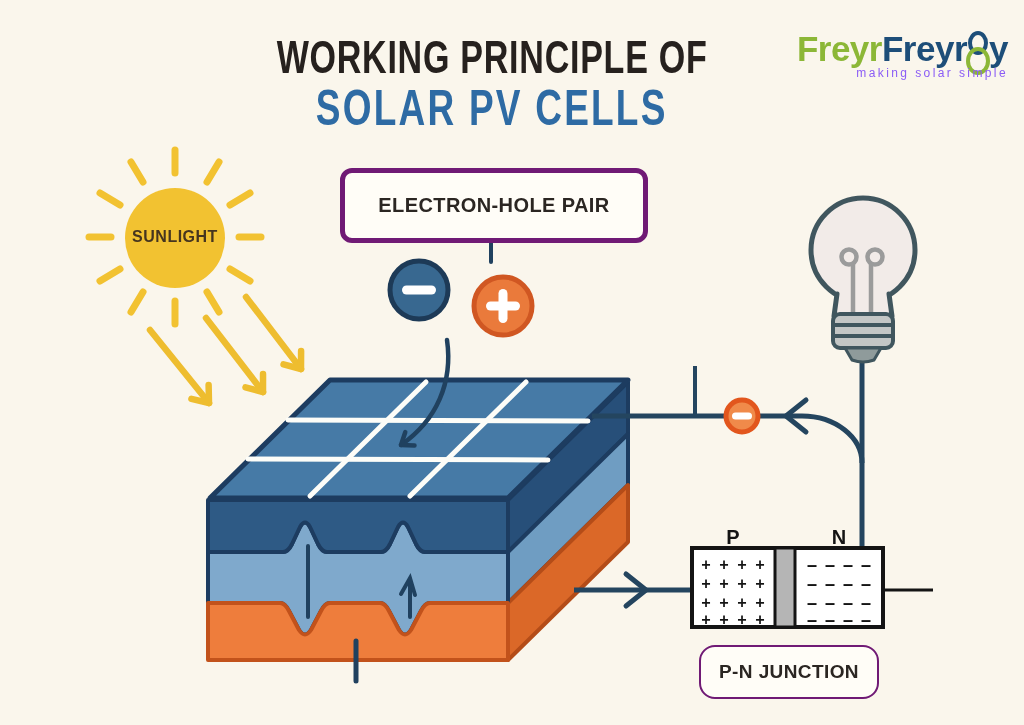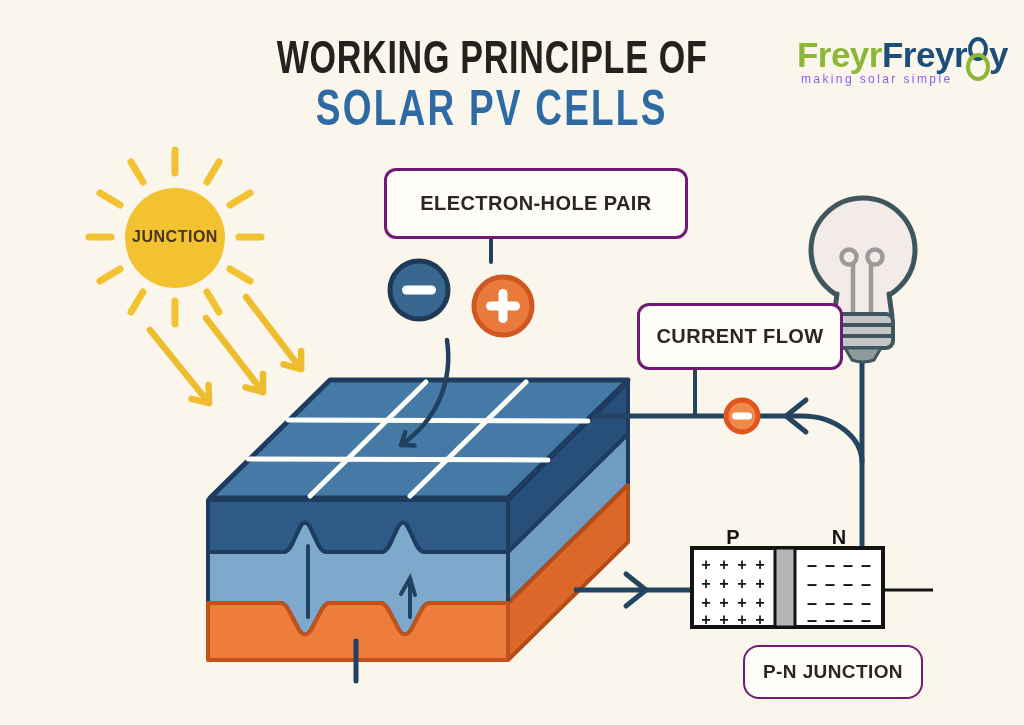--- a/index.html
+++ b/index.html
@@ -9,35 +9,35 @@
   #art{position:absolute;left:0;top:0;}
 
   
   .title{position:absolute;left:182px;top:22px;width:620px;text-align:center;line-height:1.04;margin-top:12px;}
   .title .t1, .title .t2{display:inline-block;transform:scaleX(.74);transform-origin:center;
        font-weight:bold;white-space:nowrap;}
   .t1{font-size:46px;color:#26211e;letter-spacing:1px;}
   .t2{font-size:50px;color:#2e6ba4;letter-spacing:3px;}
 
   
-  .logo{position:absolute;top:35px;right:16px;text-align:left;}
+  .logo{position:absolute;top:29px;right:16px;text-align:right;}
   .logo-row{font-size:35px;font-weight:bold;letter-spacing:-0.5px;display:flex;align-items:flex-end;}
   .lg-green{color:#8cb737;}
   .lg-blue{color:#1d4e79;}
   .lg-8{margin:0 -1px -6px -1px;}
   .lg-tag{font-size:12px;letter-spacing:2.4px;color:#8b5cf6;margin-top:-3px;padding-left:4px;}
 
   
   .sun-label{position:absolute;left:118px;top:228px;width:114px;text-align:center;
        font-size:16px;font-weight:bold;color:#46351f;letter-spacing:.5px;}
 
   
   .callout{position:absolute;display:flex;align-items:center;justify-content:center;
-       background:#fffdf7;border:3px solid #701a75;border-radius:12px;
-       color:#2b2622;font-weight:600;font-size:20px;letter-spacing:.4px;margin-left:44px;}
+       background:#fffdf7;border:5px solid #701a75;border-radius:12px;
+       color:#2b2622;font-weight:600;font-size:20px;letter-spacing:.4px;}
   .box-ehp{left:340px;top:168px;width:298px;height:65px;}
   .box-cf{left:593px;top:303px;width:200px;height:61px;}
   .box-pnj{left:699px;top:645px;width:176px;height:50px;font-size:19px;border-width:2.5px;border-radius:16px;}
 </style>
 </head>
 <body>
 
 <div id="canvas">
 
 <svg id="art" width="1024" height="725" viewBox="0 0 1024 725">
@@ -181,19 +181,18 @@
         <span class="lg-blue">Freyr</span>
         <svg class="lg-8" width="24" height="44" viewBox="0 0 24 44">
       <ellipse cx="12" cy="12" rx="8" ry="10" fill="none" stroke="#1d4e79" stroke-width="4"></ellipse>
       <ellipse cx="12" cy="30" rx="10" ry="12" fill="none" stroke="#8cb737" stroke-width="4"></ellipse>
     </svg>
         <span class="lg-blue">y</span>
   </div>
   <div class="lg-tag">making solar simple</div>
 </div>
 
-<div class="sun-label">JUNCTION</div>
+<div class="sun-label">SUNLIGHT</div>
 
 <div class="callout box-ehp">ELECTRON-HOLE PAIR</div>
-<div class="callout box-cf">CURRENT FLOW</div>
 <div class="callout box-pnj">P-N JUNCTION</div>
 
 </div>
 
 </body></html>

